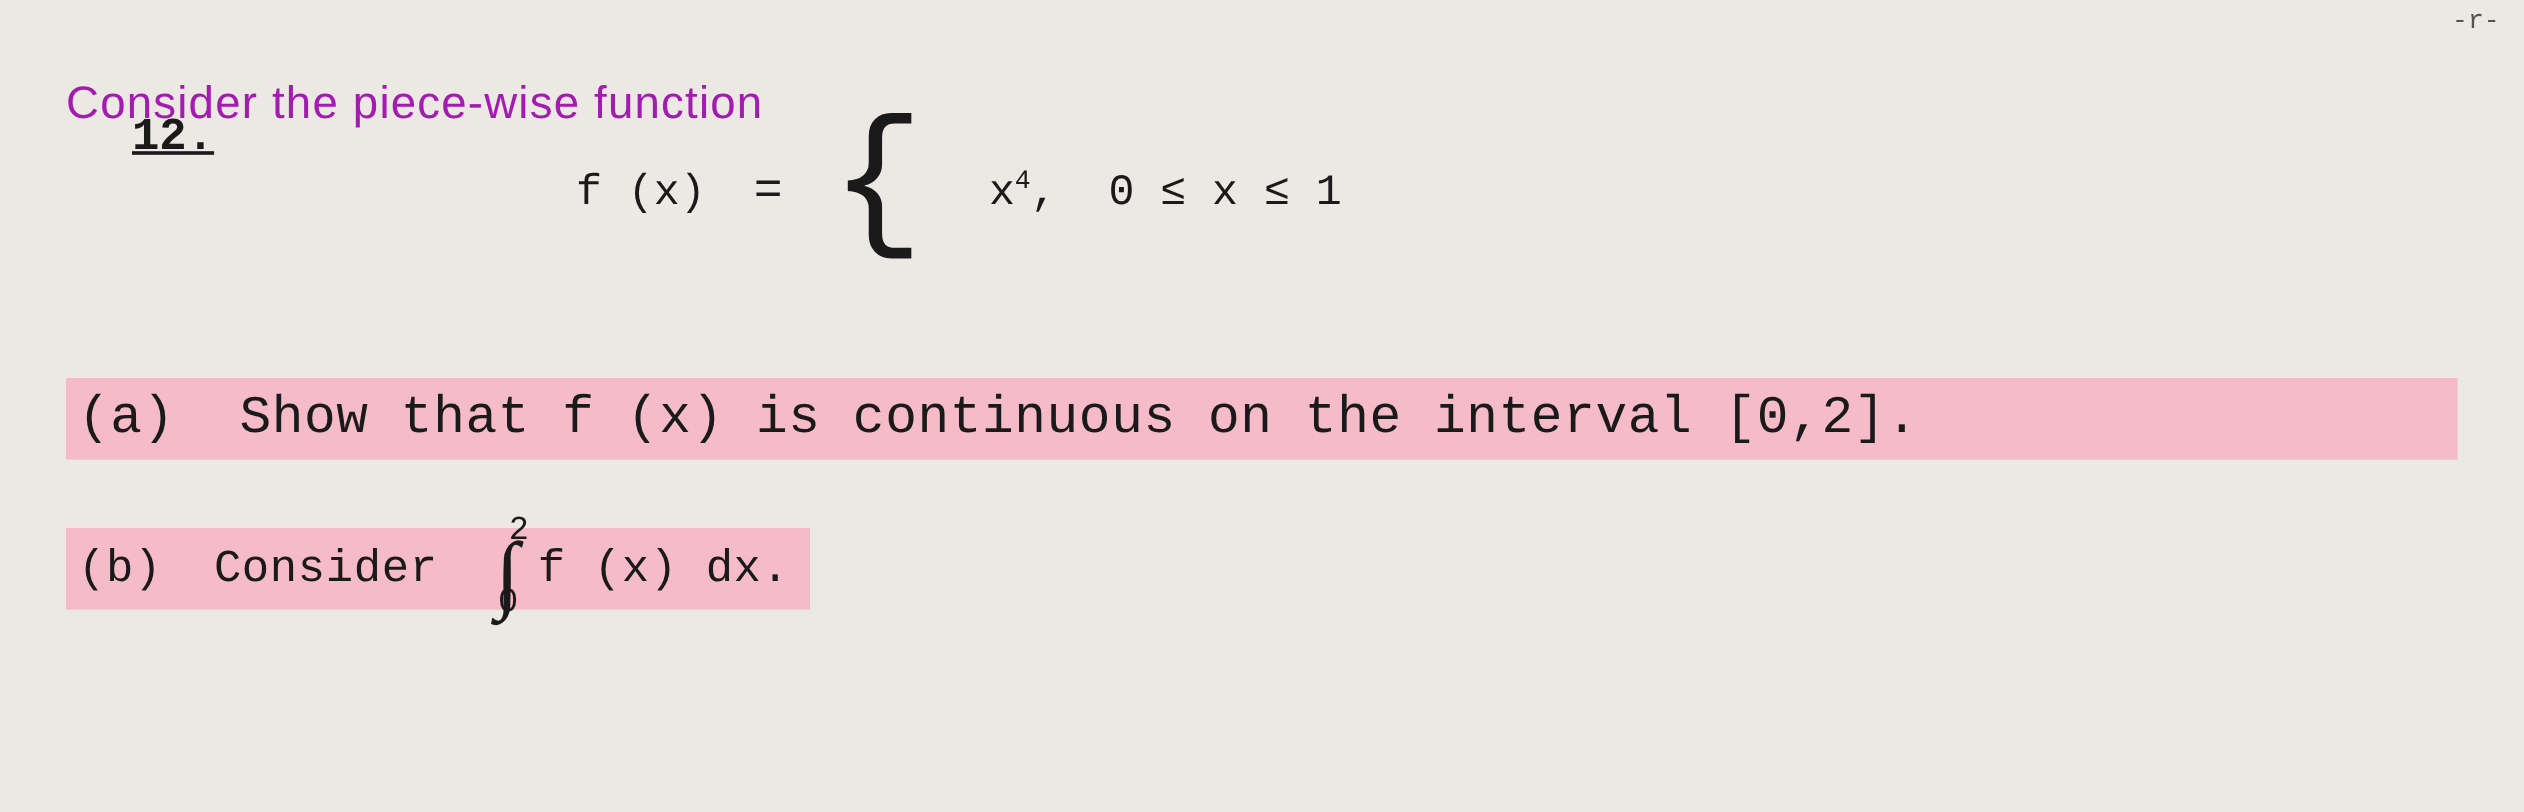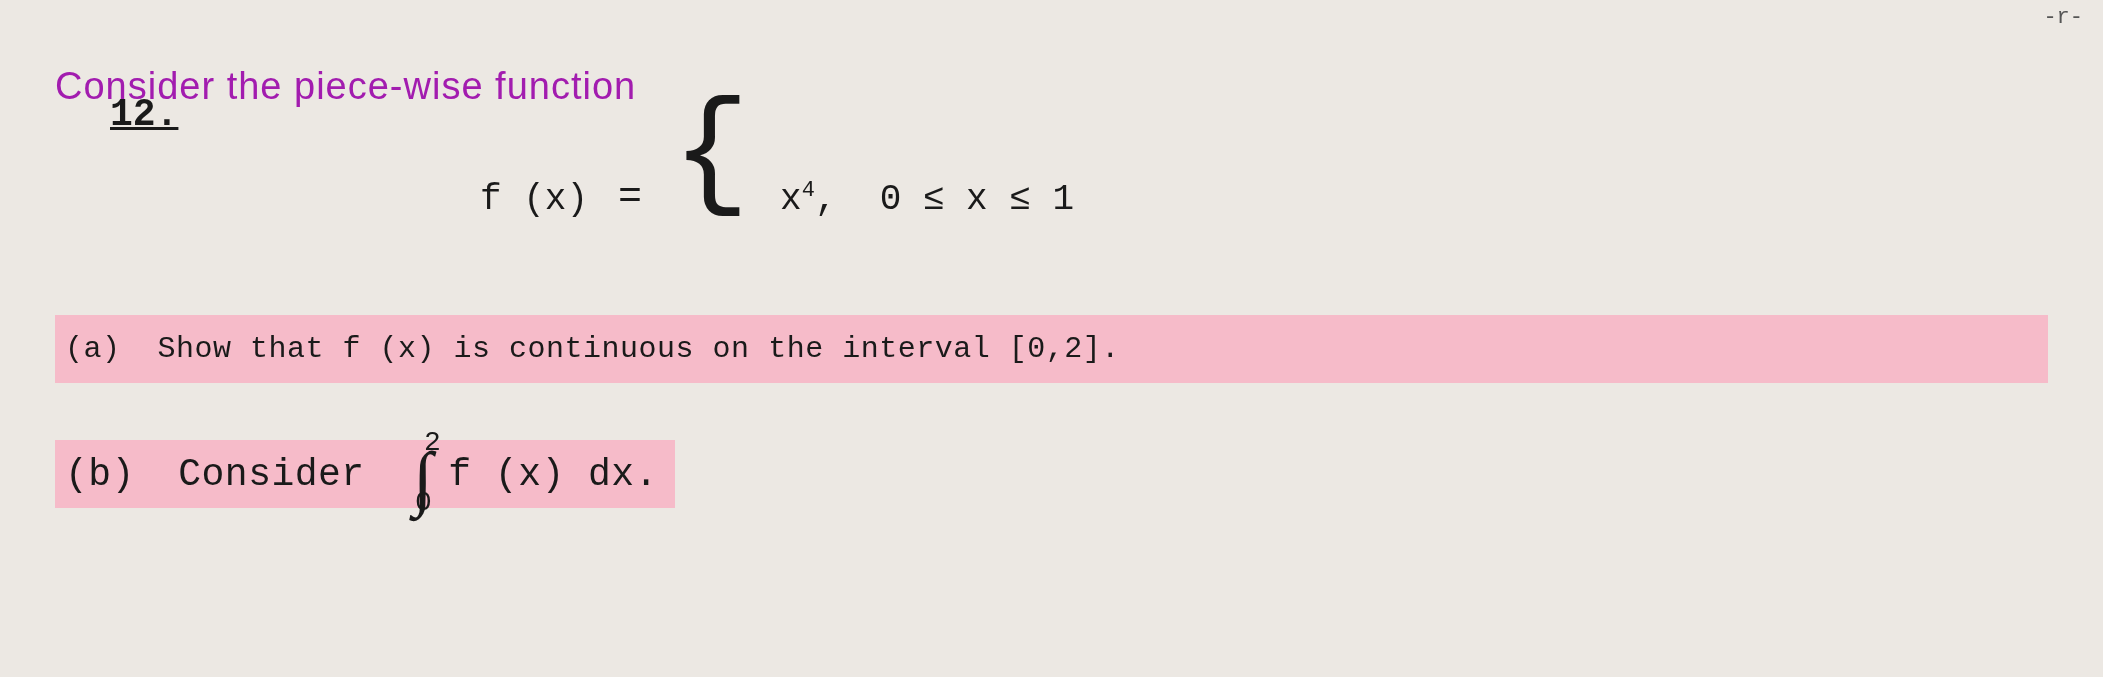--- a/index.html
+++ b/index.html
@@ -44,22 +44,22 @@
       color: #a21caf;
       font-family: Liberation Sans, sans-serif;
       letter-spacing: 1px;
     }
 
     .function-definition {
       position: absolute;
       top: 100px;
       left: 480px;
       display: flex;
-      align-items: flex-end;
-      gap: 20px;
+      align-items: center;
+      gap: 30px;
     }
 
     .fx-label {
       font-size: 36px;
       color: #1a1a1a;
       font-family: 'Courier New', Courier, monospace;
     }
 
     .equals-sign {
       font-size: 40px;
@@ -74,21 +74,21 @@
       font-weight: 100;
       line-height: 1;
       font-family: 'Courier New', Courier, monospace;
       margin-top: -10px;
     }
 
     .cases {
       display: flex;
       flex-direction: column;
       gap: 8px;
-      margin-left: 10px;
+      margin-left: 24px;
     }
 
     .case-row {
       font-size: 36px;
       color: #1a1a1a;
       font-family: 'Courier New', Courier, monospace;
       display: flex;
       align-items: flex-start;
       gap: 8px;
     }
@@ -104,21 +104,21 @@
       top: 315px;
       left: 55px;
       right: 55px;
       height: 68px;
       background-color: rgba(255, 150, 180, 0.55);
       display: flex;
       align-items: center;
     }
 
     .part-a-text {
-      font-size: 30px;
+      font-size: 44px;
       color: #1a1a1a;
       font-family: 'Courier New', Courier, monospace;
       padding-left: 10px;
       letter-spacing: 0.5px;
     }
 
     .part-b {
       position: absolute;
       top: 440px;
       left: 55px;

